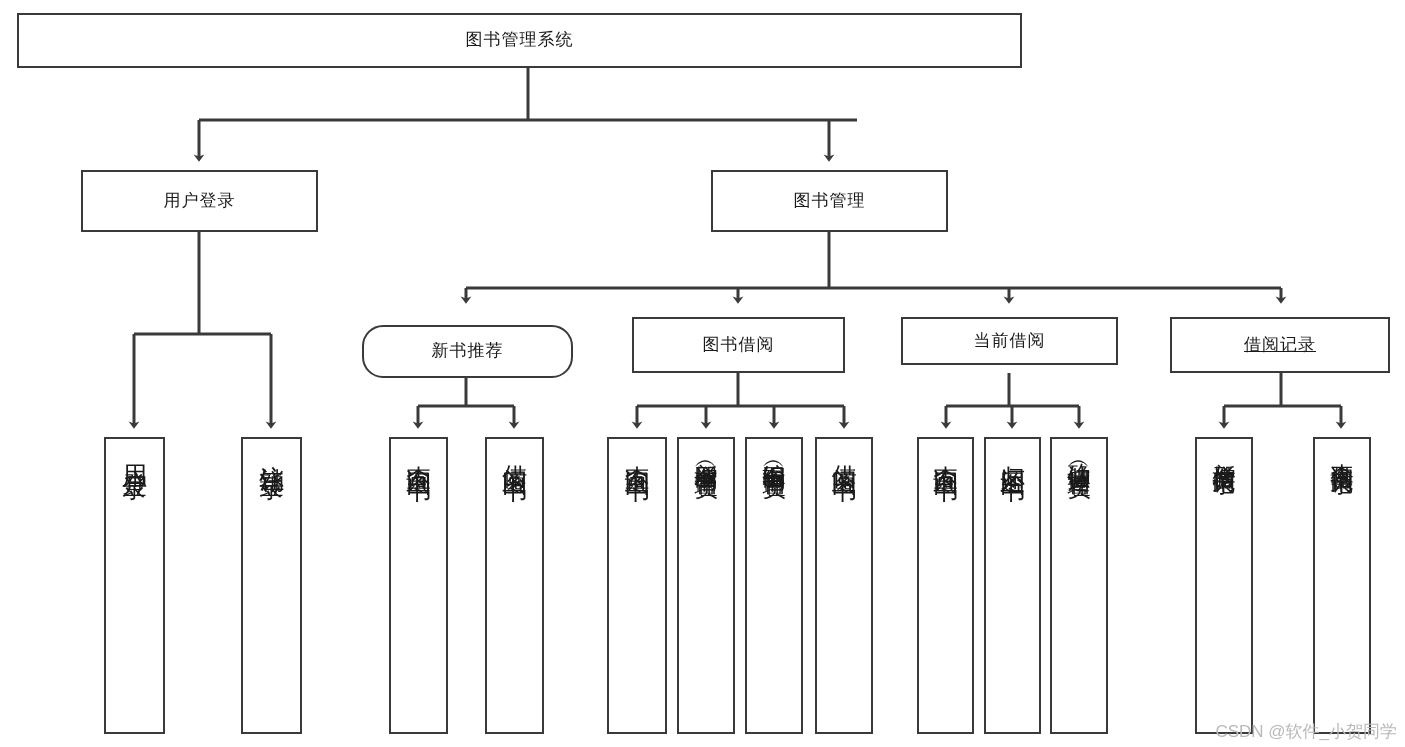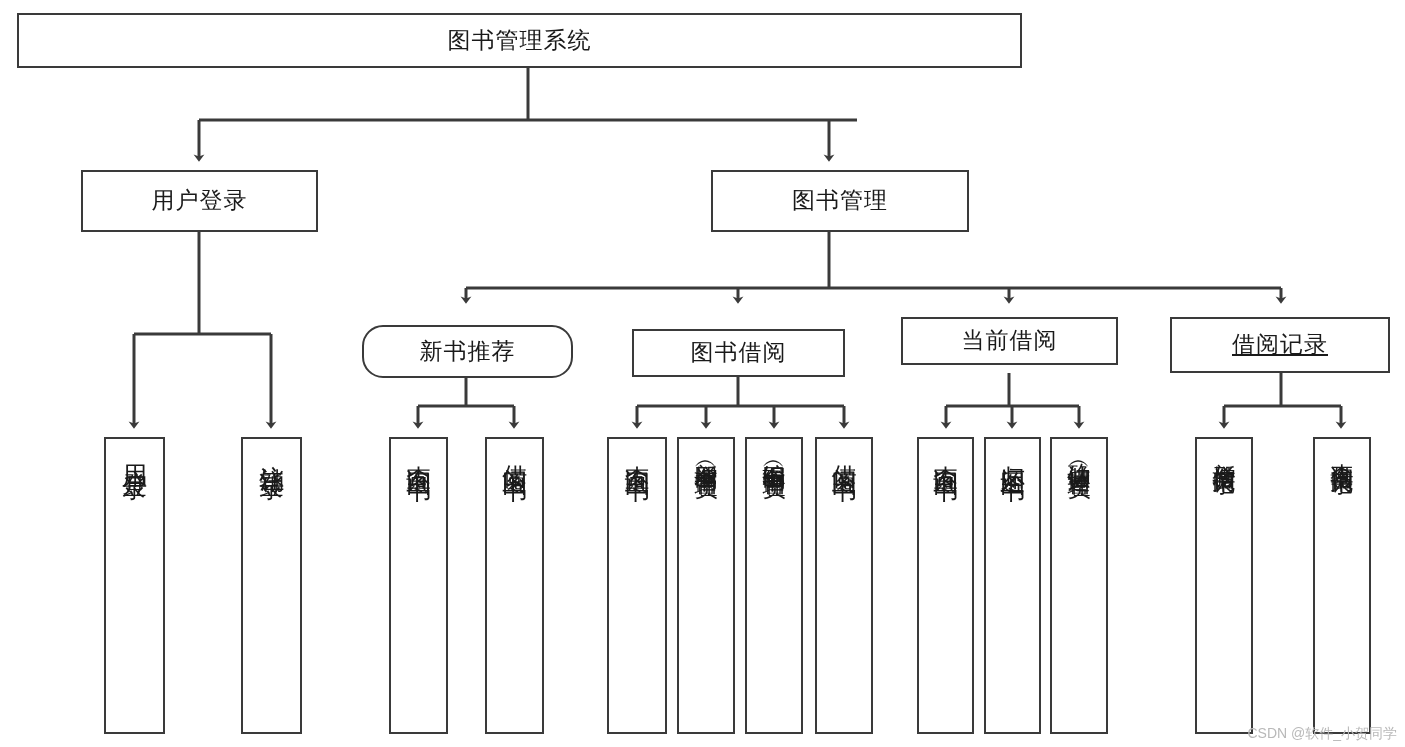--- a/index.html
+++ b/index.html
@@ -38,21 +38,21 @@
     color: #1a1a1a;
     z-index: 2;
   }
   .node .label {
     display: block;
     text-align: center;
     line-height: 1.18;
     letter-spacing: 1px;
   }
   .node.horizontal .label {
-    font-size: 23px;
+    font-size: 17px;
   }
   .node.vertical {
     align-items: flex-start;
     justify-content: center;
     padding-top: 6px;
   }
   .node.vertical .label {
     writing-mode: vertical-rl;
     text-orientation: upright;
     font-size: 25px;
@@ -60,21 +60,21 @@
     white-space: nowrap;
   }
   .node.vertical.compact .label {
     font-size: 23px;
     letter-spacing: 2px;
   }
   .watermark {
     position: absolute;
     right: 8px;
     bottom: 4px;
-    font-size: 14px;
+    font-size: 17px;
     color: #b9b9b9;
     z-index: 5;
     white-space: nowrap;
   }
 </style>
 </head>
 <body>
 
 <div id="canvas">
 
@@ -128,28 +128,28 @@
     </g>
   </svg>
 
   <div class="node horizontal" style="left:17px; top:13px; width:1005px; height:55px;">
     <span class="label">图书管理系统</span>
   </div>
 
   <div class="node horizontal" style="left:81px; top:170px; width:237px; height:62px;">
     <span class="label">用户登录</span>
   </div>
-  <div class="node horizontal" style="left:711px; top:170px; width:258px; height:62px;">
+  <div class="node horizontal" style="left:711px; top:170px; width:237px; height:62px;">
     <span class="label">图书管理</span>
   </div>
 
   <div class="node horizontal" style="left:362px; top:325px; width:211px; height:53px;border-radius:21px;">
     <span class="label">新书推荐</span>
   </div>
-  <div class="node horizontal" style="left:632px; top:317px; width:213px; height:48px;margin-top:12px;">
+  <div class="node horizontal" style="left:632px; top:317px; width:213px; height:56px;">
     <span class="label">图书借阅</span>
   </div>
   <div class="node horizontal" style="left:901px; top:317px; width:217px; height:48px;">
     <span class="label">当前借阅</span>
   </div>
   <div class="node horizontal" style="left:1170px; top:317px; width:220px; height:56px;text-decoration:underline;">
     <span class="label">借阅记录</span>
   </div>
 
   <div class="node vertical" style="left:104px; top:437px; width:61px; height:297px;">

